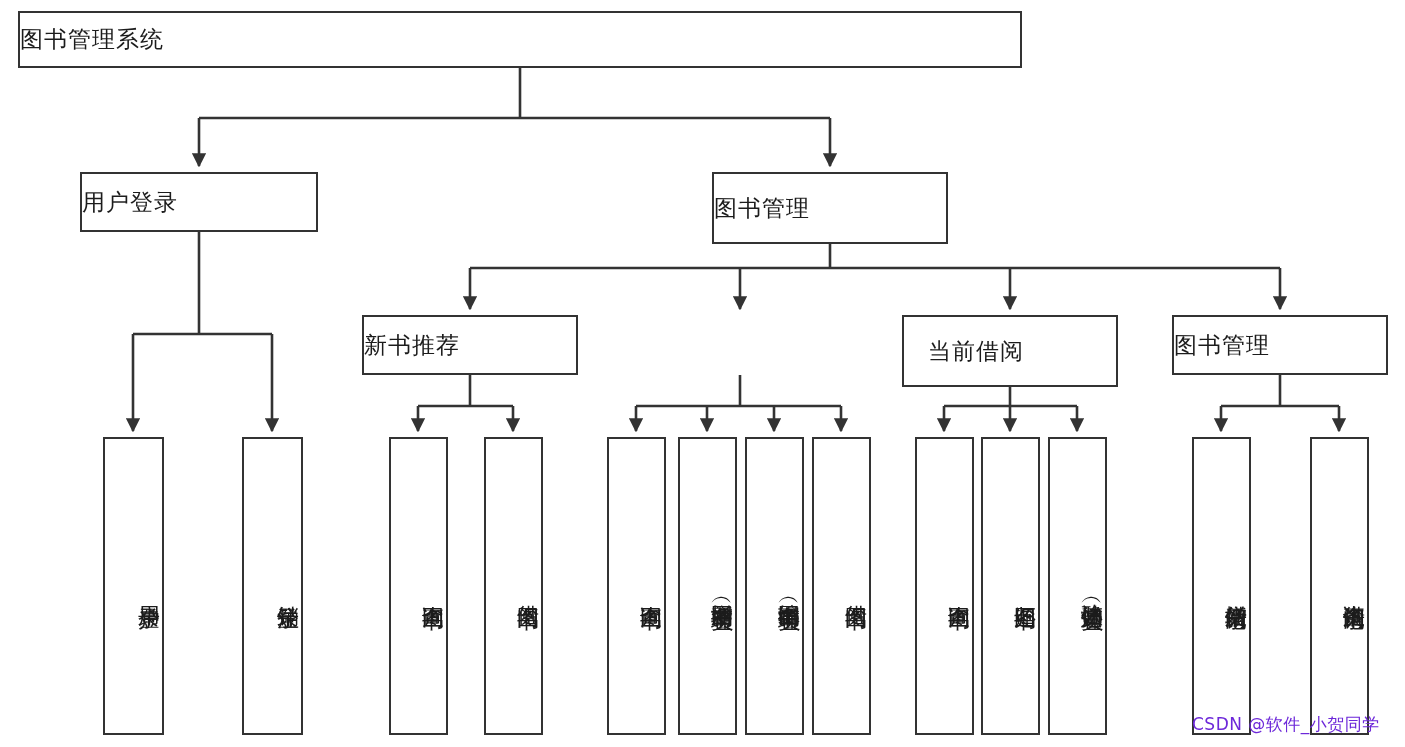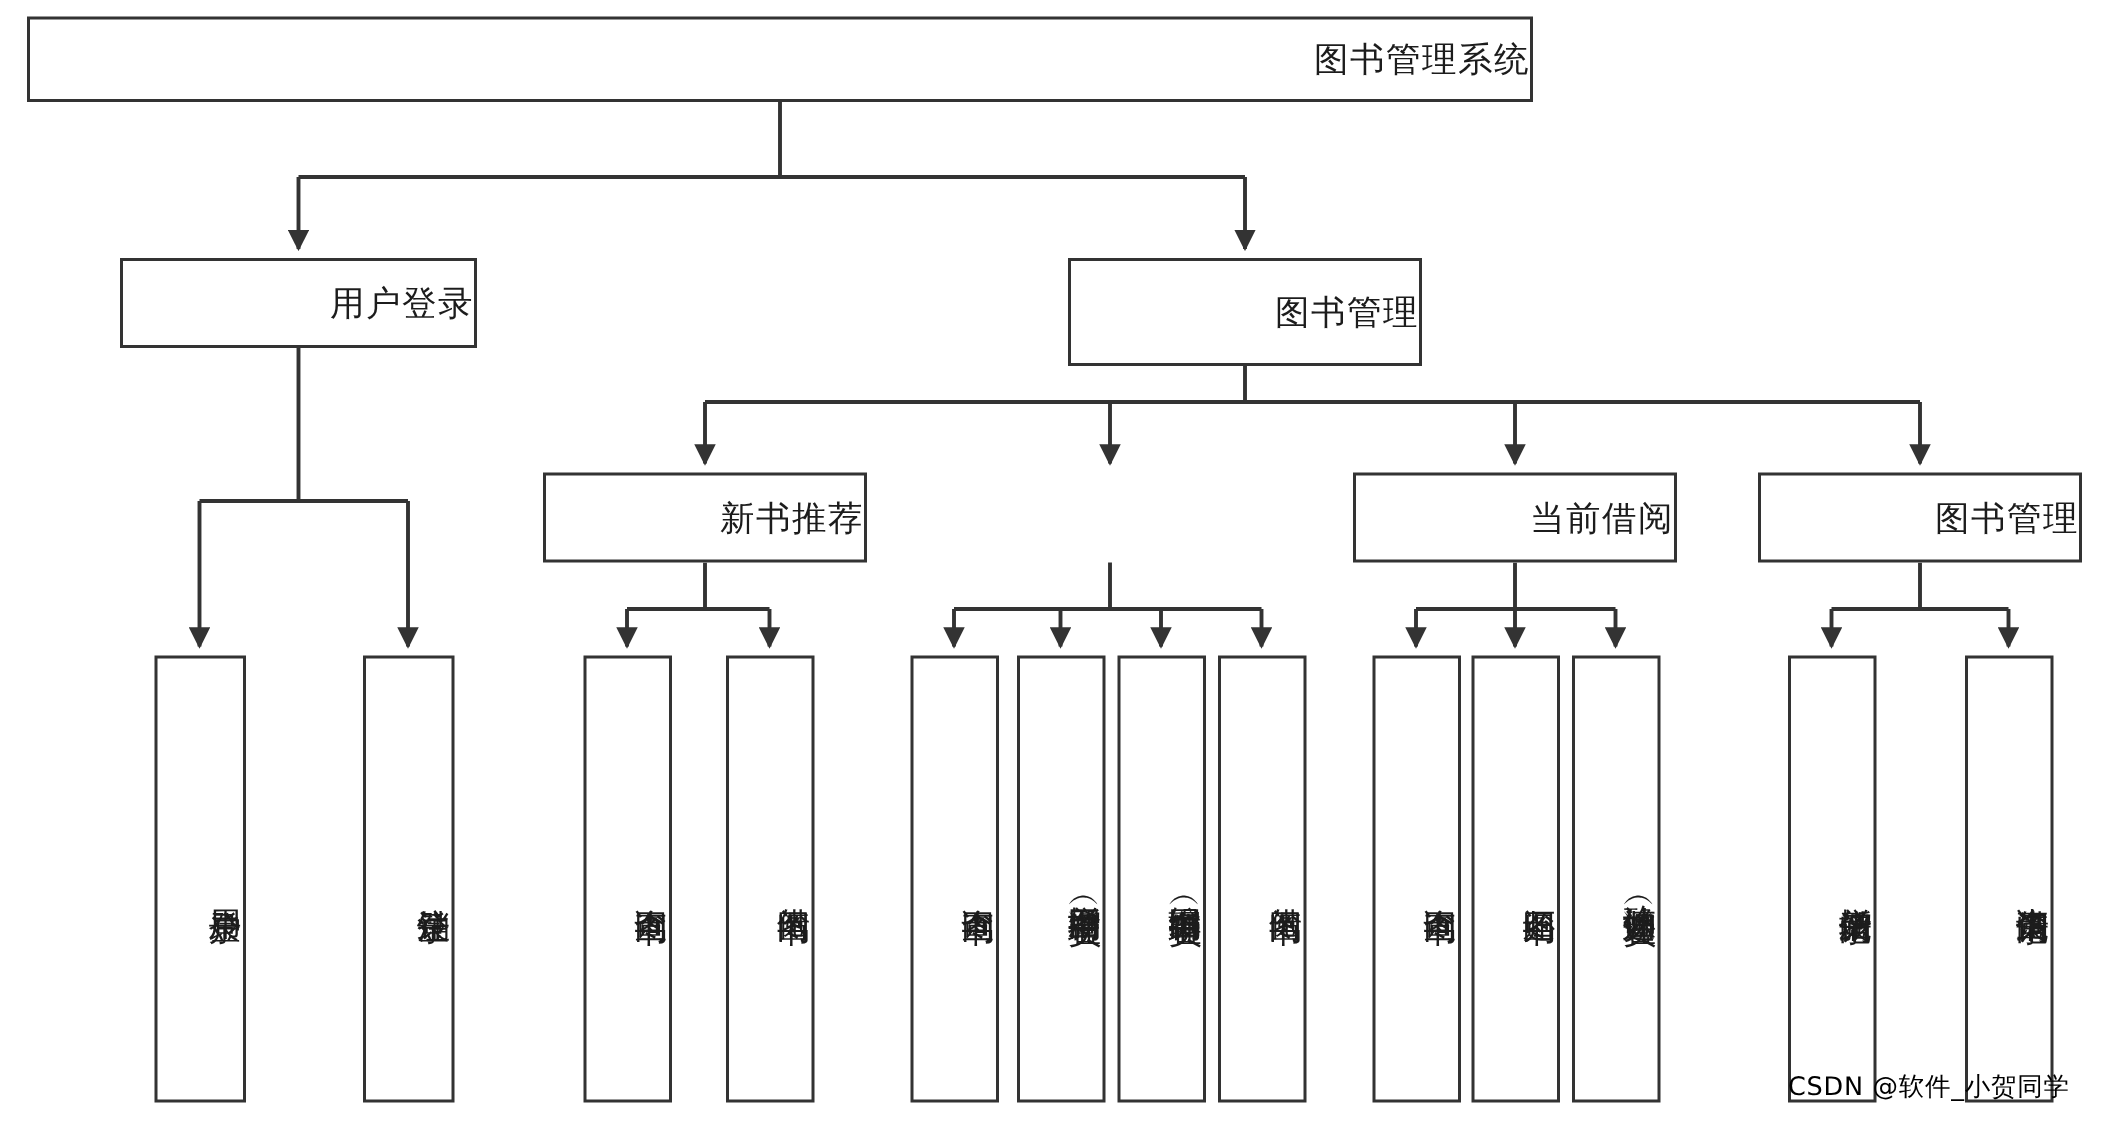--- a/index.html
+++ b/index.html
@@ -28,21 +28,21 @@
     height: 747px;
     pointer-events: none;
   }
   .node {
     position: absolute;
     box-sizing: border-box;
     background: #ffffff;
     border: 2px solid #333333;
     display: flex;
     align-items: center;
-    justify-content: flex-end;
+    justify-content: flex-start;
     color: #1c1c1c;
   }
   .node.horiz {
     font-size: 23px;
     letter-spacing: 1px;
   }
   .node.vert {
     writing-mode: vertical-rl;
     text-orientation: upright;
     font-size: 22px;
@@ -58,21 +58,21 @@
     letter-spacing: 1px;
   }
   .node.vert.top-align {
     align-items: flex-start;
   }
   .watermark {
     position: absolute;
     left: 1192px;
     top: 713px;
     font-size: 17px;
-    color: #000000;
+    color: #6d28d9;
     white-space: nowrap;
     letter-spacing: 0.5px;
   }
 </style>
 </head>
 <body>
 
 <div id="diagram-root">
 
   <svg class="wires" viewBox="0 0 1405 747" xmlns="http://www.w3.org/2000/svg">
@@ -132,21 +132,21 @@
   <div class="node horiz" style="left:80px; top:172px; width:238px; height:60px;">
     <span>用户登录</span>
   </div>
   <div class="node horiz" style="left:712px; top:172px; width:236px; height:72px;">
     <span>图书管理</span>
   </div>
 
   <div class="node horiz" style="left:362px; top:315px; width:216px; height:60px;font-family:Liberation Serif, serif;">
     <span>新书推荐</span>
   </div>
-  <div class="node horiz" style="left:902px; top:315px; width:216px; height:60px;">
+  <div class="node horiz" style="left:902px; top:315px; width:216px; height:72px;padding-left:24px;">
     <span>当前借阅</span>
   </div>
   <div class="node horiz" style="left:1172px; top:315px; width:216px; height:60px;">
     <span>图书管理</span>
   </div>
 
   <div class="node vert" style="left:103px; top:437px; width:61px; height:298px;">
     <span class="vtext">用户登录</span>
   </div>
   <div class="node vert" style="left:242px; top:437px; width:61px; height:298px;">

